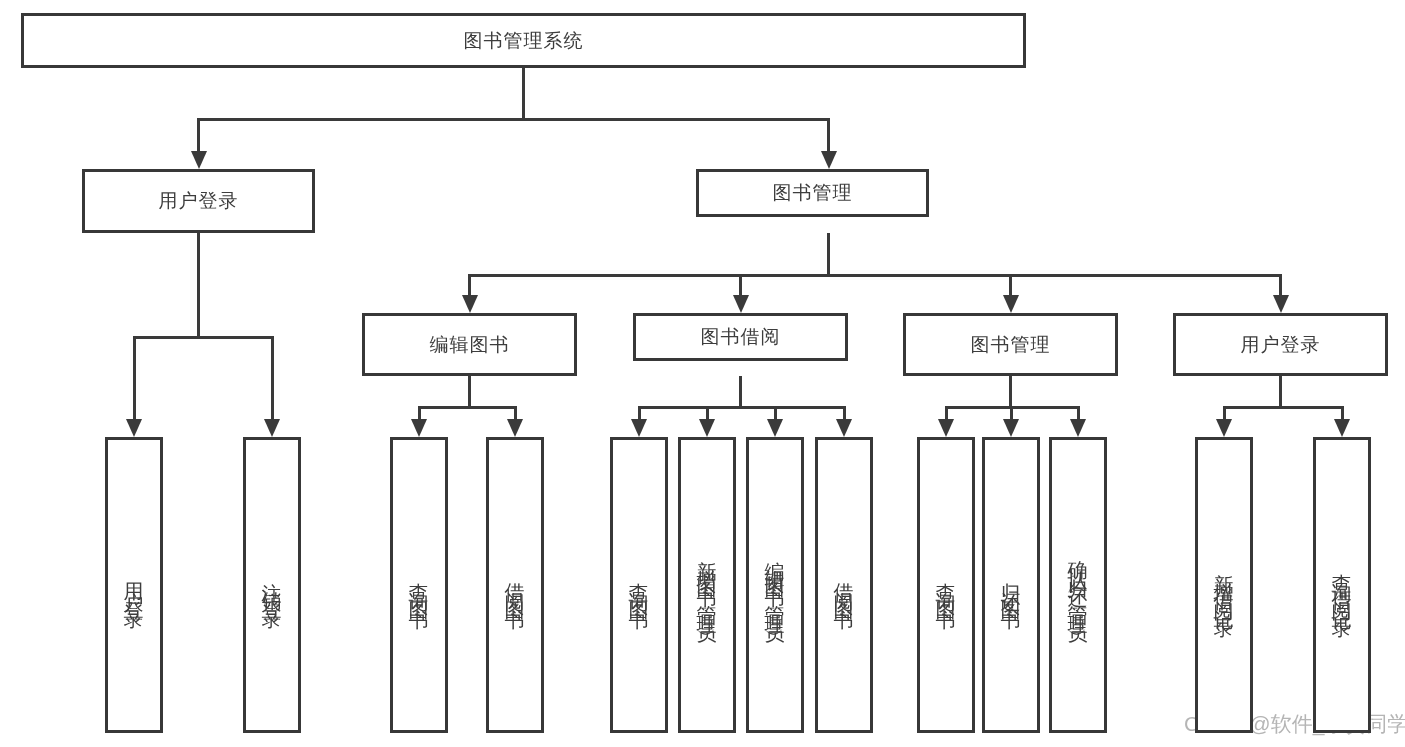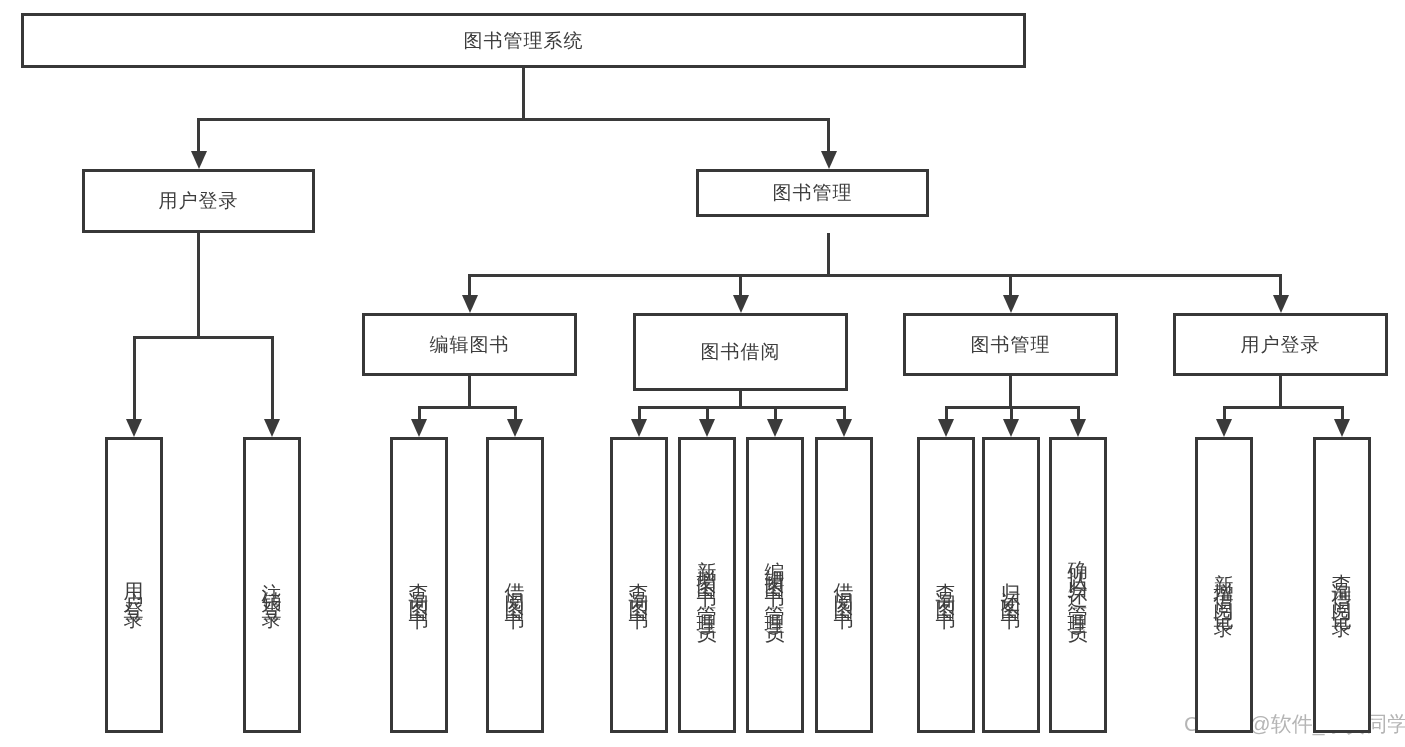--- a/index.html
+++ b/index.html
@@ -123,21 +123,21 @@
     </div>
     <div class="node horiz" style="left: 82px; top: 169px; width: 233px; height: 64px;">
       <span class="node-label">用户登录</span>
     </div>
     <div class="node horiz" style="left: 696px; top: 169px; width: 233px; height: 48px;">
       <span class="node-label">图书管理</span>
     </div>
     <div class="node horiz" style="left: 362px; top: 313px; width: 215px; height: 63px;">
       <span class="node-label">编辑图书</span>
     </div>
-    <div class="node horiz" style="left: 633px; top: 313px; width: 215px; height: 78px;">
+    <div class="node horiz" style="left: 633px; top: 313px; width: 215px; height: 48px;">
       <span class="node-label">图书借阅</span>
     </div>
     <div class="node horiz" style="left: 903px; top: 313px; width: 215px; height: 63px;">
       <span class="node-label">图书管理</span>
     </div>
     <div class="node horiz" style="left: 1173px; top: 313px; width: 215px; height: 63px;">
       <span class="node-label">用户登录</span>
     </div>
     <div class="node vert" style="left: 105px; top: 437px; width: 58px; height: 296px;">
       <span class="node-label">用户登录</span>

